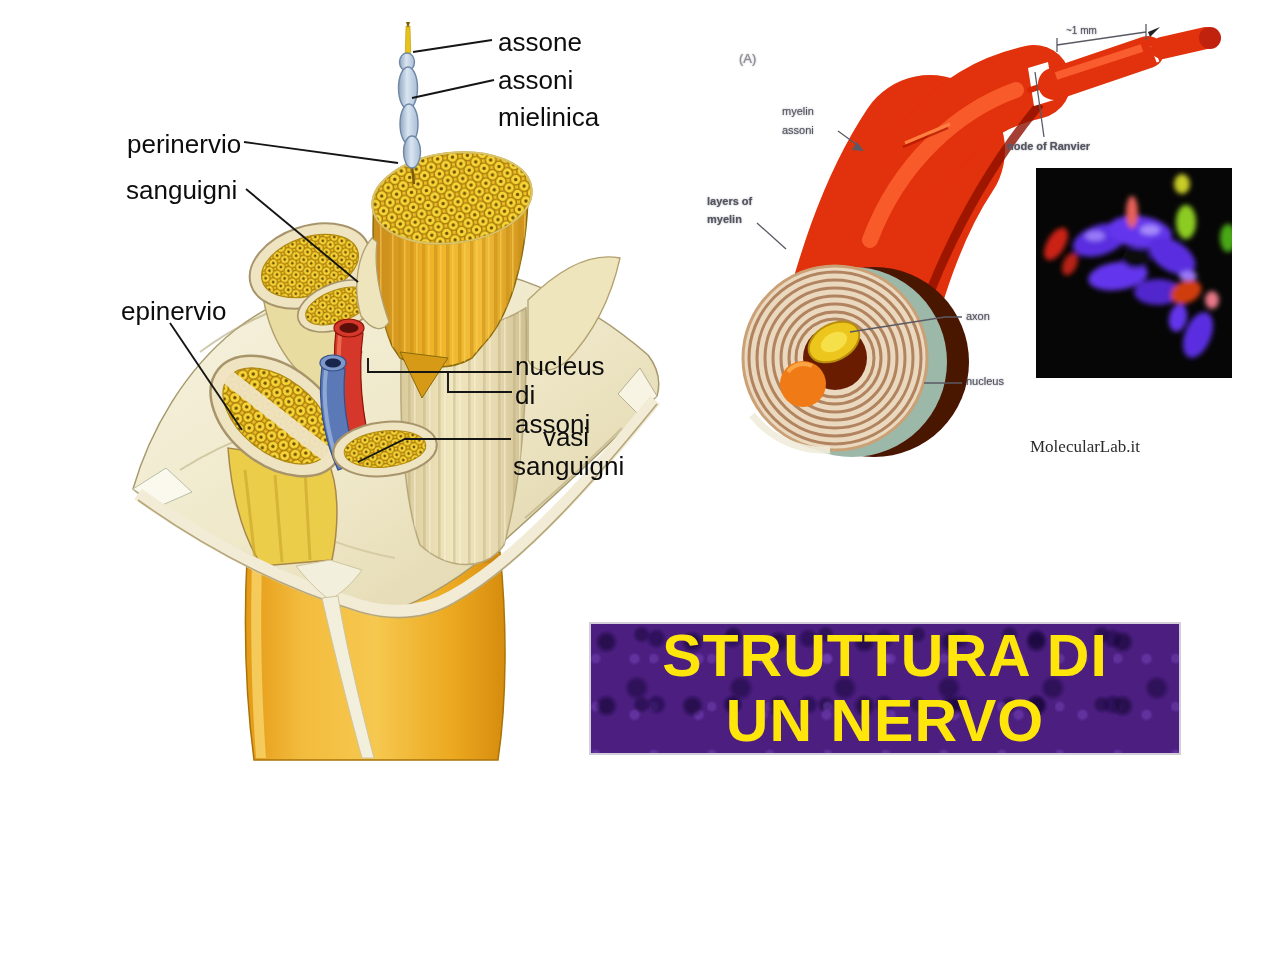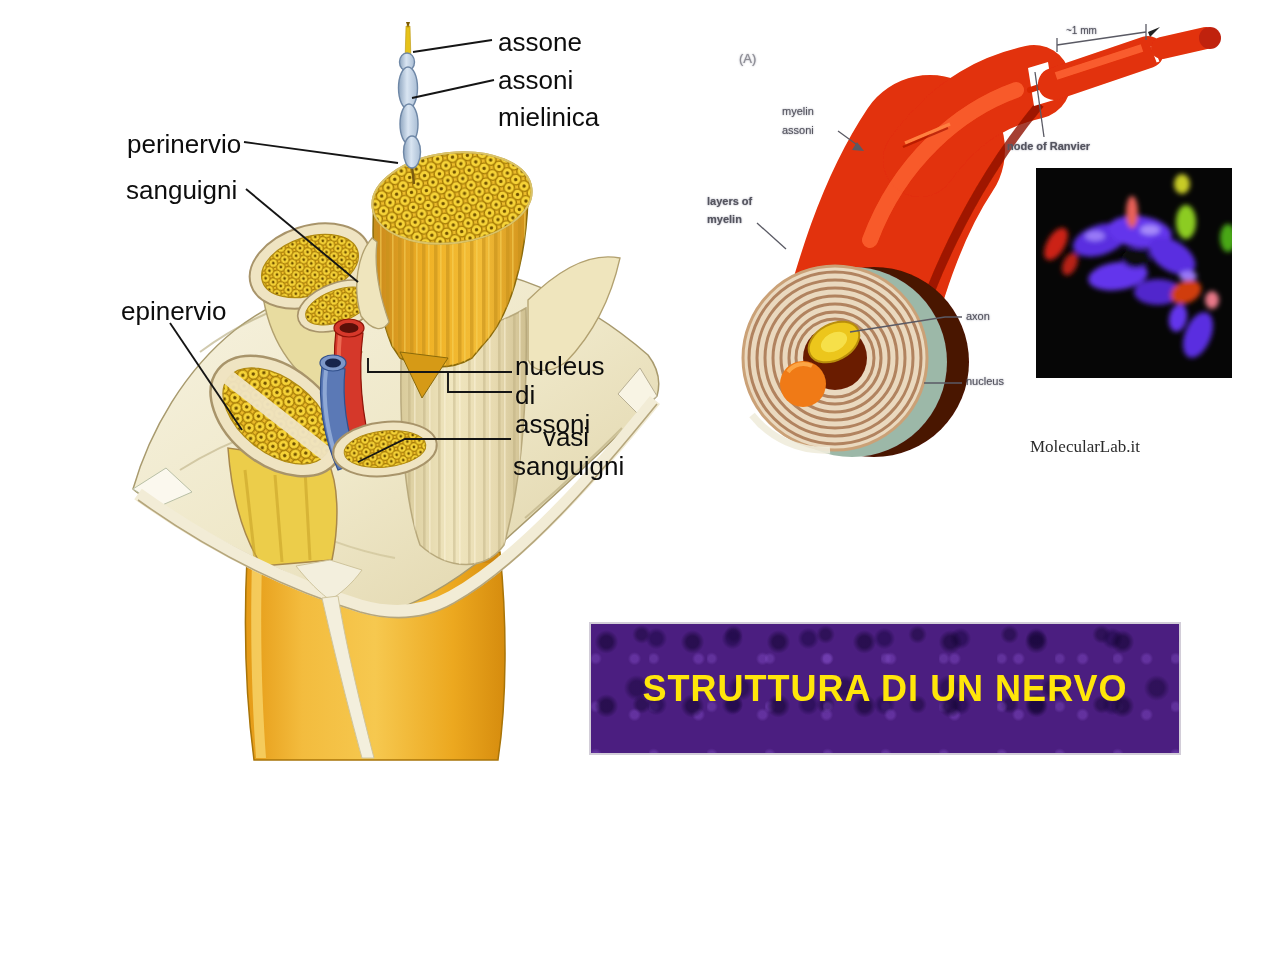--- a/index.html
+++ b/index.html
@@ -32,21 +32,21 @@
           border:2px solid #d2cdd8;box-sizing:border-box;
           background-color:#4b1e80;
           background-image:
             radial-gradient(circle at 18% 28%, rgba(18,4,48,.6) 0 7%, transparent 14%),
             radial-gradient(circle at 68% 62%, rgba(128,74,196,.45) 0 6%, transparent 12%),
             radial-gradient(circle at 44% 82%, rgba(24,6,58,.55) 0 8%, transparent 15%),
             radial-gradient(circle at 86% 22%, rgba(30,8,72,.6) 0 7%, transparent 13%),
             radial-gradient(circle at 8% 72%, rgba(136,84,206,.35) 0 5%, transparent 10%),
             radial-gradient(circle at 55% 15%, rgba(20,5,50,.5) 0 6%, transparent 12%);
           background-size:86px 64px,64px 56px,104px 78px,76px 66px,58px 48px,92px 70px;}
-  .banner-title{font-weight:bold;font-size:36px;line-height:1.1;color:#ffe60a;
+  .banner-title{font-weight:bold;font-size:59px;line-height:1.1;color:#ffe60a;
                 letter-spacing:1px;max-width:540px;margin:0 auto;}
 </style>
 </head>
 <body>
 
 <div id="slide">
 
 <svg width="1280" height="960" viewBox="0 0 1280 960">
   <defs>
     <pattern id="dots" width="15" height="15" patternUnits="userSpaceOnUse">

